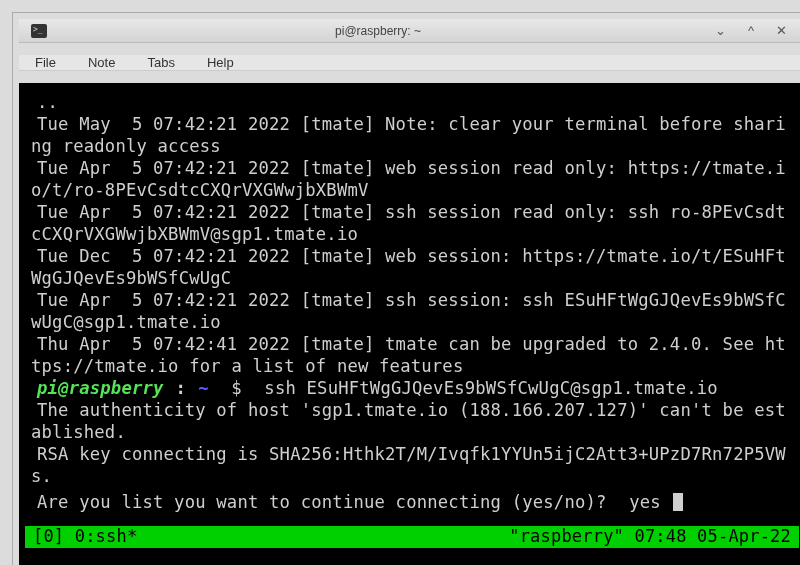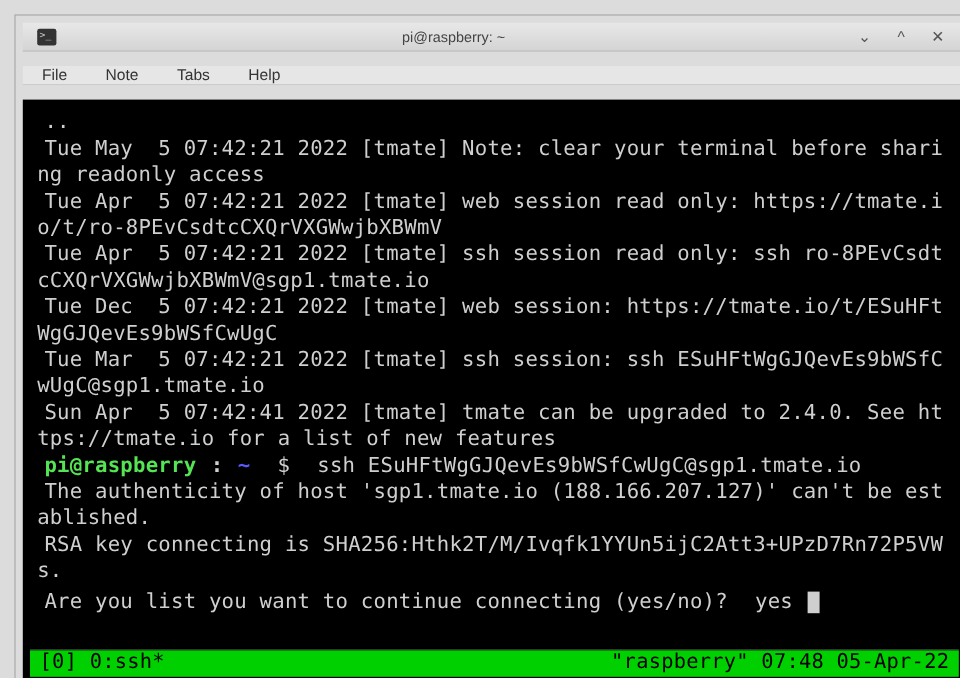--- a/index.html
+++ b/index.html
@@ -75,35 +75,35 @@
       line-height: 1.28;
       padding: 2px 6px 0 6px;
       overflow: hidden;
       position: relative;
       letter-spacing: 0.2px;
     }
     .term-content {
       white-space: pre-wrap;
       word-break: break-all;
     }
-    .prompt-user { color: #54e454; font-weight: bold; }
+    .prompt-user { color: #54e454; font-weight: bold; font-style: italic; }
     .prompt-colon { color: #cfcfcf; font-weight: bold; }
     .prompt-path { color: #5a5aff; font-weight: bold; }
     .prompt-dollar { color: #cfcfcf; }
     .cursor {
       display: inline-block;
       width: 10px;
       height: 18px;
       background: #cfcfcf;
       vertical-align: text-bottom;
       margin-bottom: 1px;
     }
     .statusbar {
       position: absolute;
-      bottom: 0;
+      bottom: 16px;
       left: 0;
       right: 0;
       height: 22px;
       background: #00d000;
       color: #000;
       font-family: "DejaVu Sans Mono", monospace;
       font-size: 17px;
       display: flex;
       align-items: center;
       padding: 0 2px;
@@ -139,22 +139,22 @@
   <span>Tabs</span>
   <span>Help</span>
 </div>
 
 <div class="terminal">
   <div class="term-content"><span>..</span>
 <span>Tue May  5 07:42:21 2022 [tmate] Note: clear your terminal before sharing readonly access</span>
 <span>Tue Apr  5 07:42:21 2022 [tmate] web session read only: https://tmate.io/t/ro-8PEvCsdtcCXQrVXGWwjbXBWmV</span>
 <span>Tue Apr  5 07:42:21 2022 [tmate] ssh session read only: ssh ro-8PEvCsdtcCXQrVXGWwjbXBWmV@sgp1.tmate.io</span>
 <span>Tue Dec  5 07:42:21 2022 [tmate] web session: https://tmate.io/t/ESuHFtWgGJQevEs9bWSfCwUgC</span>
-<span>Tue Mar  5 07:42:21 2022 [tmate] ssh session: ssh ESuHFtWgGJQevEs9bWSfCwUgC@sgp1.tmate.io</span>
-<span>Sun Apr  5 07:42:41 2022 [tmate] tmate can be upgraded to 2.4.0. See https://tmate.io for a list of new features</span>
+<span>Tue Apr  5 07:42:21 2022 [tmate] ssh session: ssh ESuHFtWgGJQevEs9bWSfCwUgC@sgp1.tmate.io</span>
+<span>Thu Apr  5 07:42:41 2022 [tmate] tmate can be upgraded to 2.4.0. See https://tmate.io for a list of new features</span>
 <span class="prompt-user">pi@raspberry</span><span class="prompt-colon">:</span><span class="prompt-path">~</span><span class="prompt-dollar"> $ </span><span>ssh ESuHFtWgGJQevEs9bWSfCwUgC@sgp1.tmate.io</span>
 <span>The authenticity of host 'sgp1.tmate.io (188.166.207.127)' can't be established.</span>
 <span>RSA key connecting is SHA256:Hthk2T/M/Ivqfk1YYUn5ijC2Att3+UPzD7Rn72P5VWs.</span>
 <span>Are you list you want to continue connecting (yes/no)? </span><span>yes</span><span class="cursor"></span></div>
 
   <div class="panesplit"></div>
   <div class="statusbar">
     <span class="sb-left">[0] 0:ssh*</span>
     <span class="sb-right">"raspberry" 07:48 05-Apr-22</span>
   </div>

